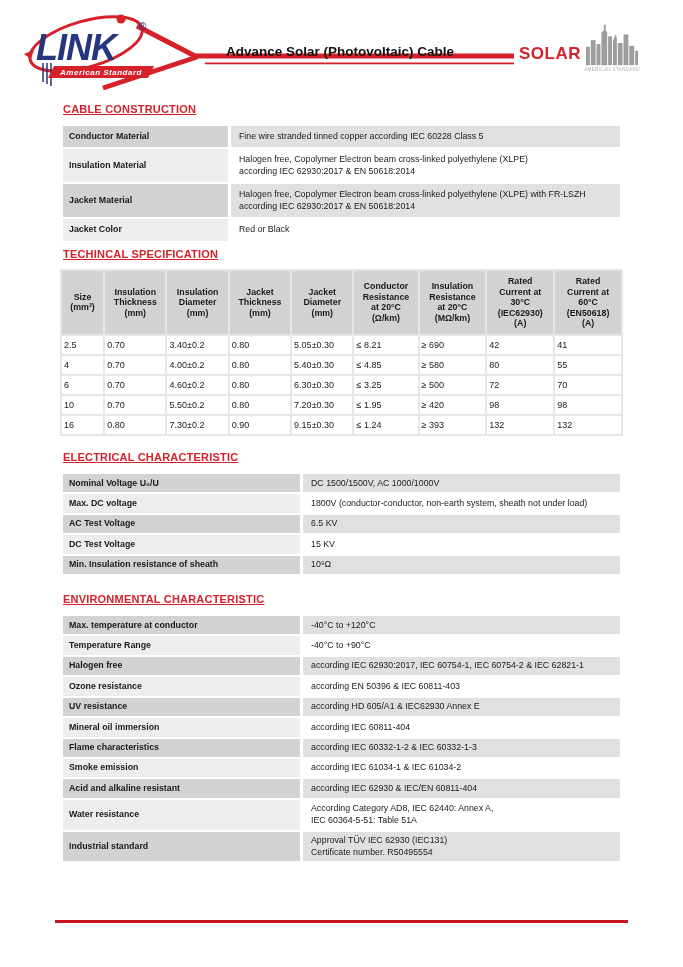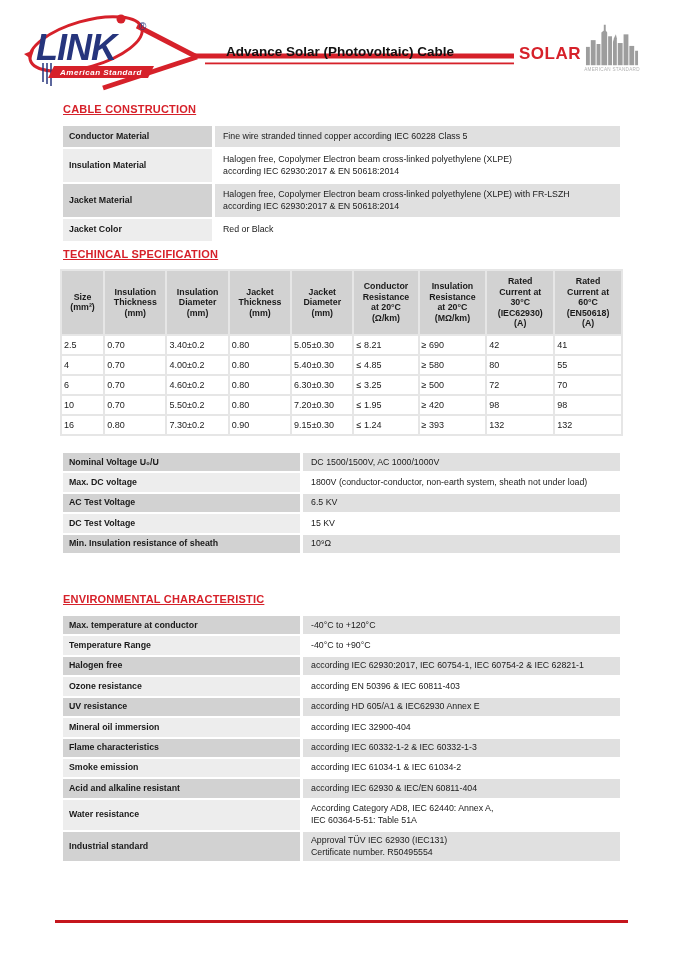--- a/index.html
+++ b/index.html
@@ -51,21 +51,21 @@
   table{ width:100%; border-collapse:separate; font-size:8.8px; }
 
   
   .kv-table{ border-spacing:3px 2px; }
   .kv-table td{ vertical-align:middle; line-height:1.3; padding:3.5px 8px; white-space:pre-line; }
   .kv-table td.lbl{ font-weight:bold; padding-left:6px; }
   .kv-table tr.r-odd td.lbl{ background:var(--grey-odd-lbl); }
   .kv-table tr.r-odd td.val{ background:var(--grey-odd-val); }
   .kv-table tr.r-even td.lbl{ background:var(--grey-even-lbl); }
   .kv-table tr.r-even td.val{ background:#ffffff; }
-  #tbl-construction td.lbl{ width:149px; }
+  #tbl-construction td.lbl{ width:165px; }
   #tbl-electrical td.lbl, #tbl-environment td.lbl{ width:237px; }
   #tbl-construction td{ padding-top:5px; padding-bottom:5px; }
 
   
   .grid-table{ border-spacing:2px; background:var(--grid-bg); }
   .grid-table th{
     background:var(--grey-head); font-weight:bold; font-size:8.8px;
     text-align:center; vertical-align:middle; padding:5px 2px;
     line-height:1.2; white-space:pre-line;
   }
@@ -254,20 +254,21 @@
             <td>≤ 1.24</td>
             <td>≥ 393</td>
             <td>132</td>
             <td>132</td>
           </tr>
         </tbody>
       </table>
   </div>
 
   <div class="sec" id="sec-electrical">
+    <h2>ELECTRICAL CHARACTERISTIC</h2>
     <table class="kv-table" id="tbl-electrical">
         <tbody>
           <tr class="r-odd">
             <td class="lbl">Nominal Voltage U₀/U</td>
             <td class="val">DC 1500/1500V, AC 1000/1000V</td>
           </tr>
           <tr class="r-even">
             <td class="lbl">Max. DC voltage</td>
             <td class="val">1800V (conductor-conductor, non-earth system, sheath not under load)</td>
           </tr>
@@ -306,21 +307,21 @@
           <tr class="r-even">
             <td class="lbl">Ozone resistance</td>
             <td class="val">according EN 50396 &amp; IEC 60811-403</td>
           </tr>
           <tr class="r-odd">
             <td class="lbl">UV resistance</td>
             <td class="val">according HD 605/A1 &amp; IEC62930 Annex E</td>
           </tr>
           <tr class="r-even">
             <td class="lbl">Mineral oil immersion</td>
-            <td class="val">according IEC 32900-404</td>
+            <td class="val">according IEC 60811-404</td>
           </tr>
           <tr class="r-odd">
             <td class="lbl">Flame characteristics</td>
             <td class="val">according IEC 60332-1-2 &amp; IEC 60332-1-3</td>
           </tr>
           <tr class="r-even">
             <td class="lbl">Smoke emission</td>
             <td class="val">according IEC 61034-1 &amp; IEC 61034-2</td>
           </tr>
           <tr class="r-odd">

